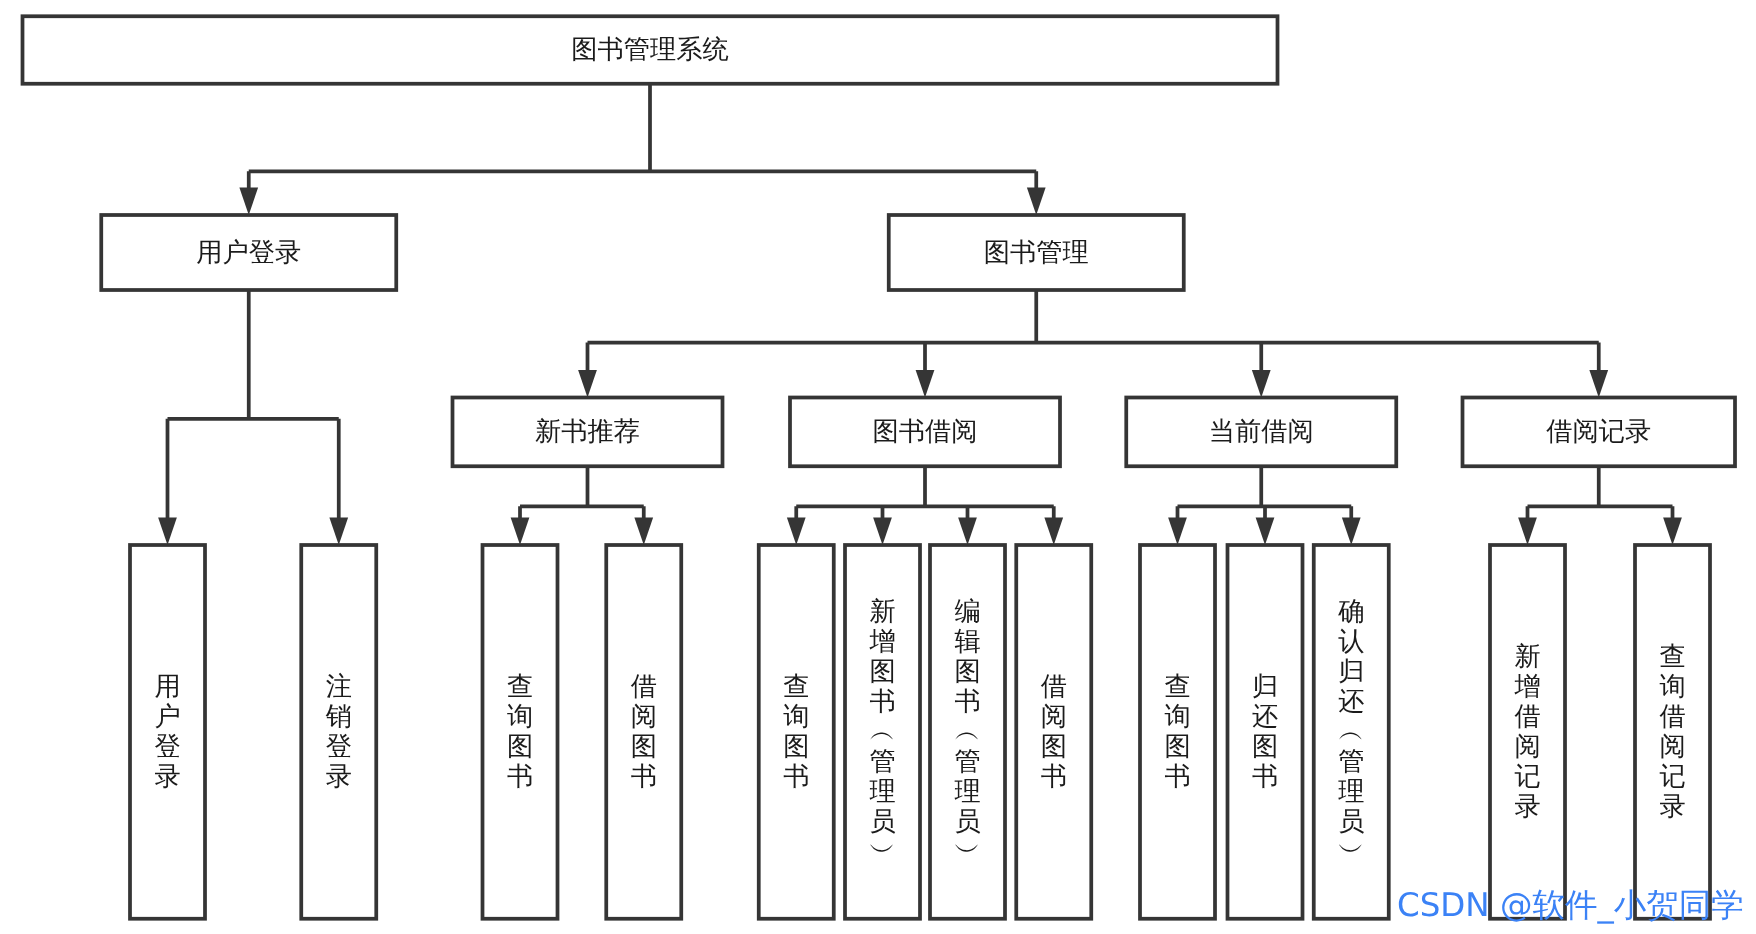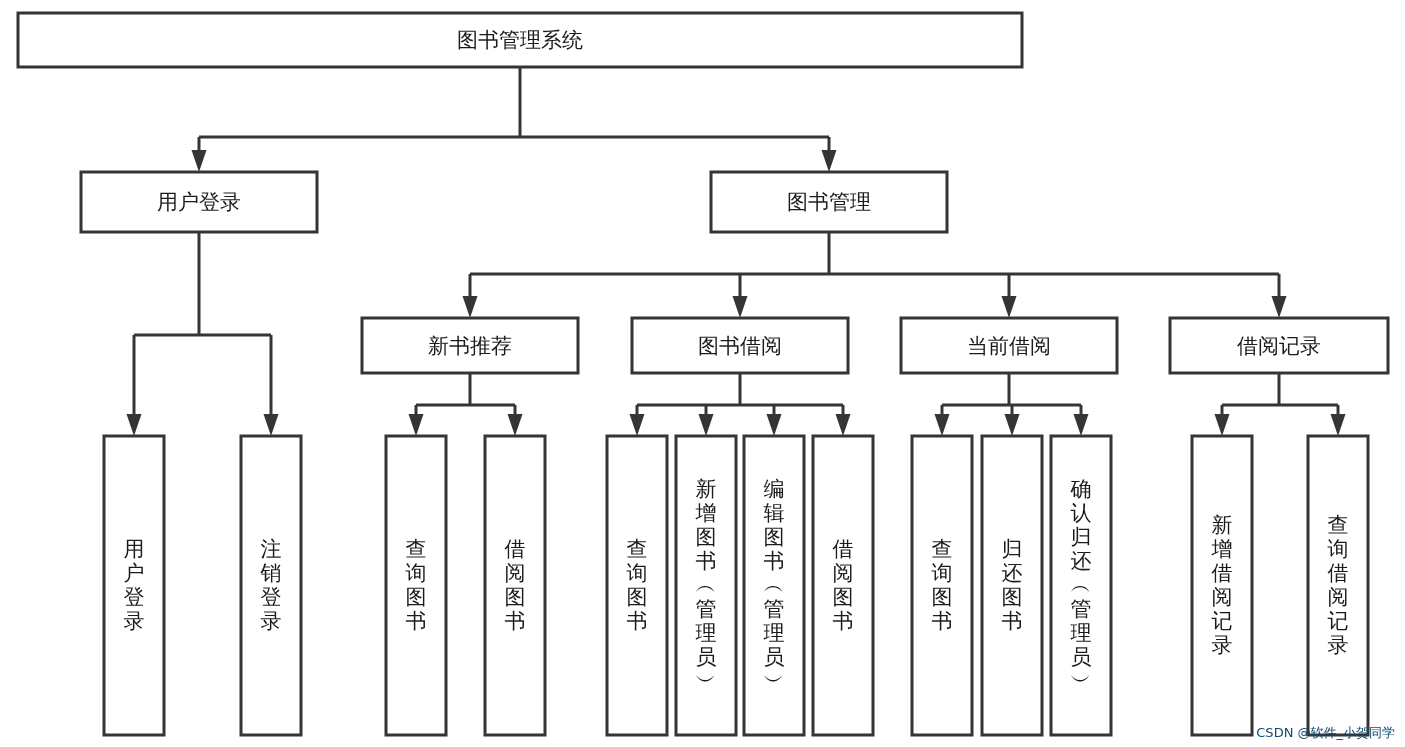--- a/index.html
+++ b/index.html
@@ -35,22 +35,22 @@
     stroke:#353535;
     stroke-width:3;
     fill:none;
     stroke-linecap:butt;
   }
   .arrow-head{fill:#353535;stroke:none;}
   .watermark{
     position:absolute;
     right:10px;
     bottom:5px;
-    font-size:13px;
-    color:#0c4a6e;
+    font-size:26px;
+    color:#3b82f6;
     font-family:"DejaVu Sans","Liberation Sans",sans-serif;
     white-space:nowrap;
     user-select:none;
   }
 </style>
 </head>
 <body>
 
 <div id="diagram-root">
   <svg id="tree-svg" viewBox="0 0 1405 747" xmlns="http://www.w3.org/2000/svg">

